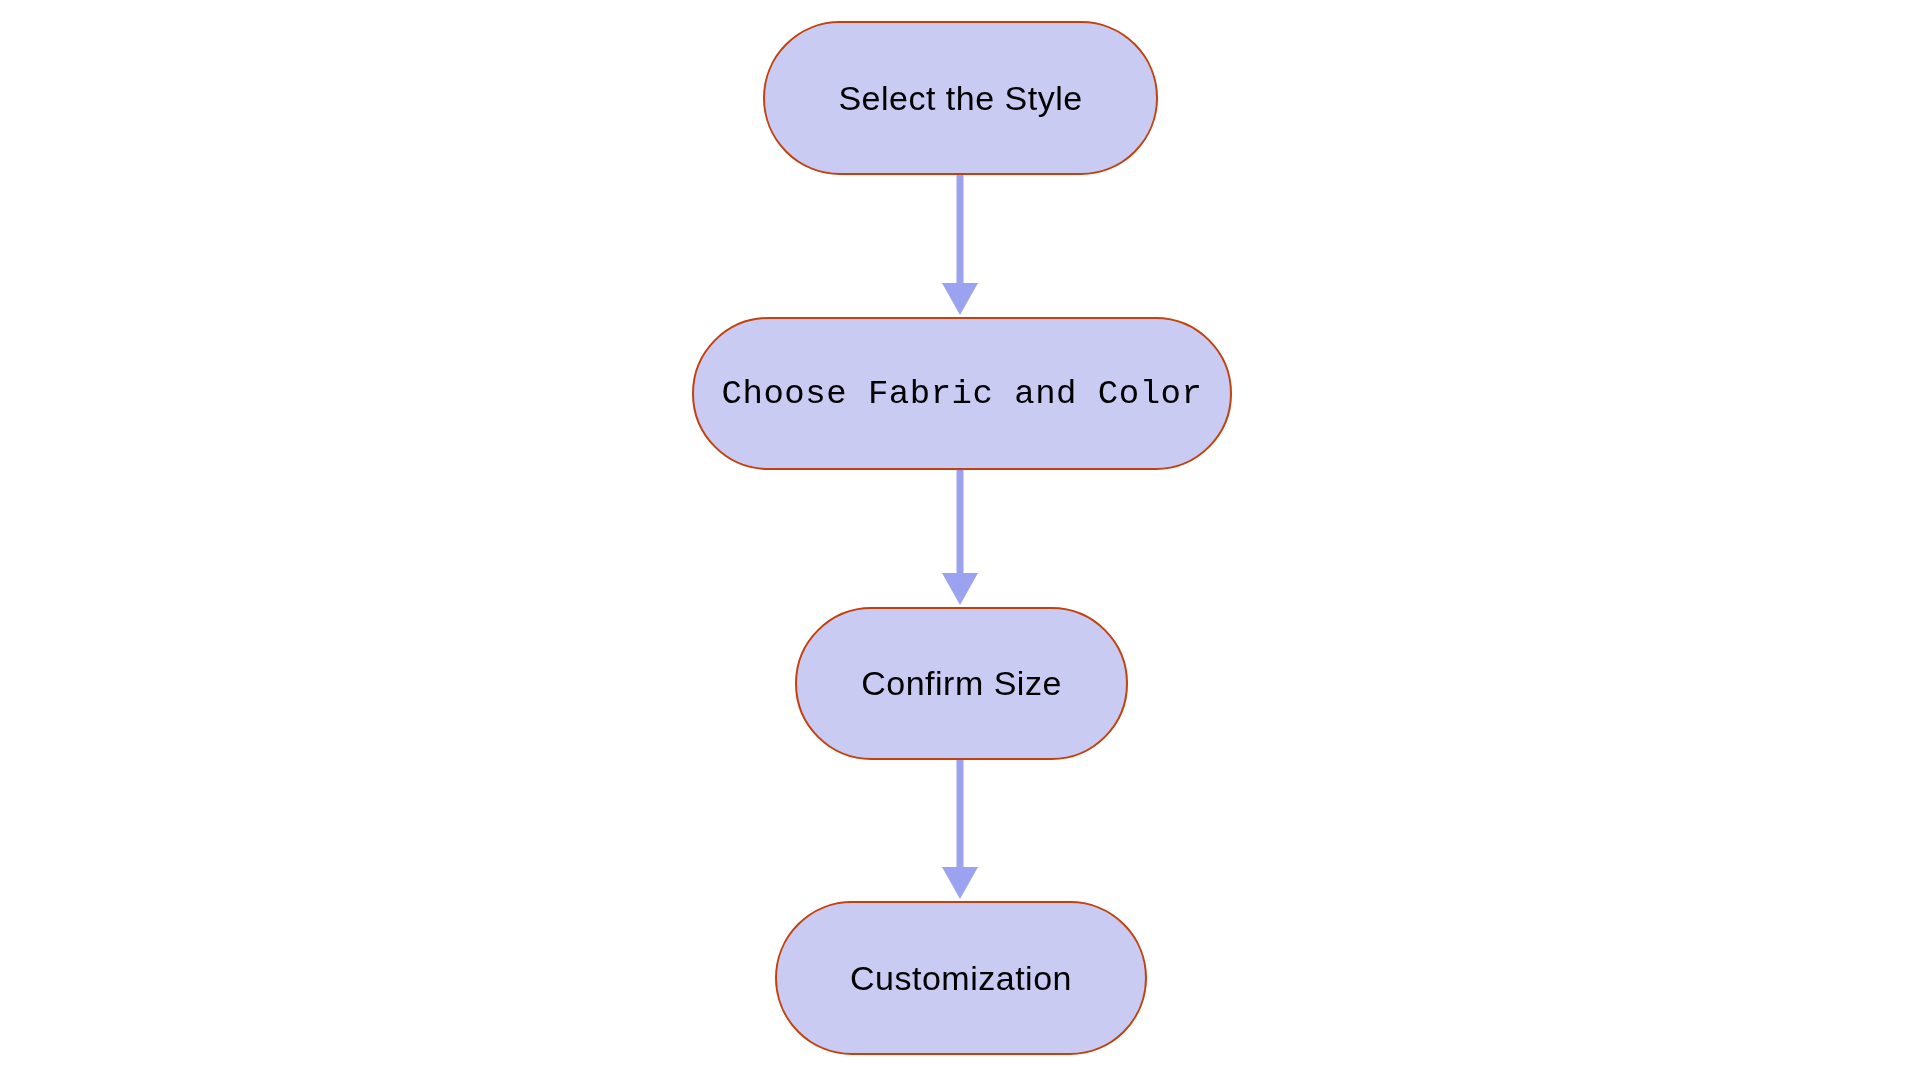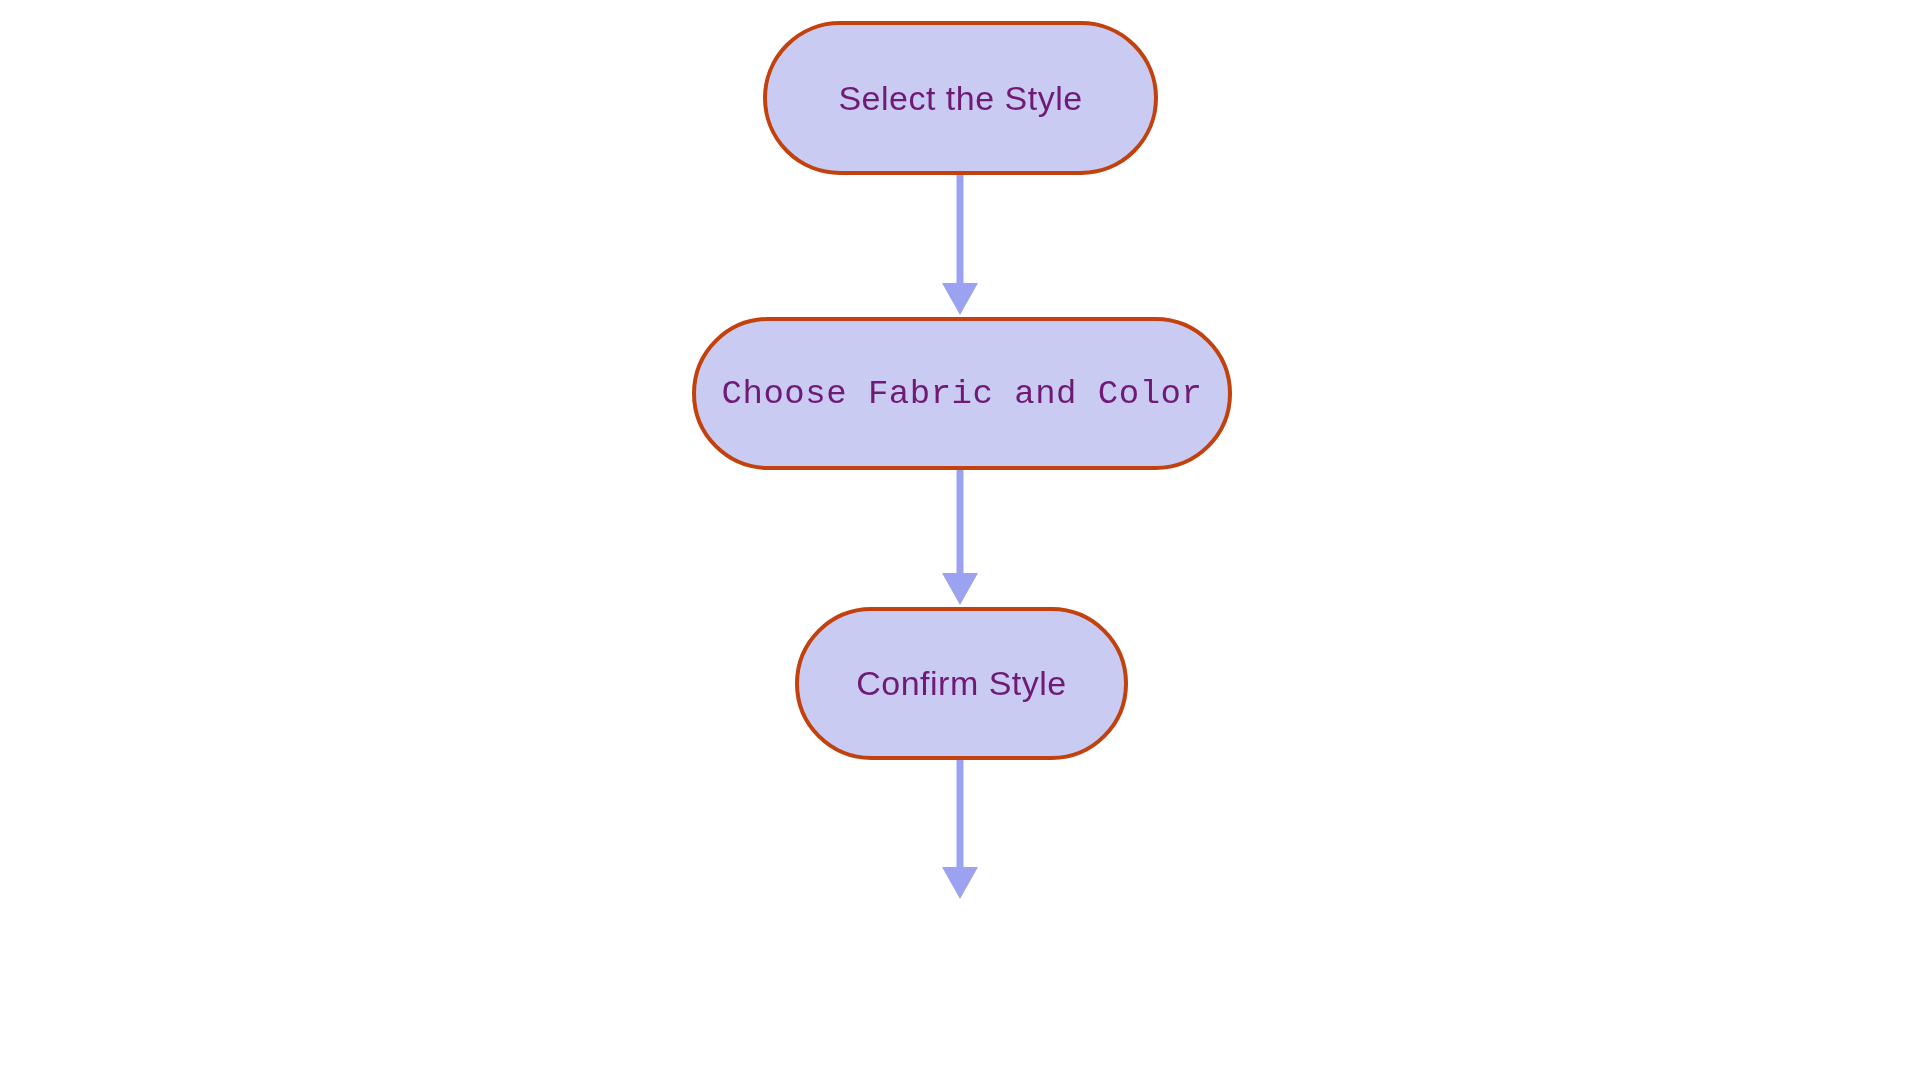--- a/index.html
+++ b/index.html
@@ -12,26 +12,26 @@
     width: 1920px;
     height: 1083px;
     background: #ffffff;
     font-family: "Liberation Sans", "DejaVu Sans", sans-serif;
     overflow: hidden;
   }
   .node {
     position: absolute;
     box-sizing: border-box;
     background: #c9cbf3;
-    border: 4px solid #c2410c;
+    border: 2px solid #c2410c;
     border-radius: 80px;
     display: flex;
     align-items: center;
     justify-content: center;
-    color: #701a75;
+    color: #000000;
     font-size: 34px;
     letter-spacing: 0.5px;
     white-space: nowrap;
   }
   #node-1 { left: 763px; top: 21px;  width: 395px; height: 154px; }
   #node-2 { left: 692px; top: 317px; width: 540px; height: 153px; font-family: Liberation Mono, monospace; }
   #node-3 { left: 795px; top: 607px; width: 333px; height: 153px; }
   #node-4 { left: 775px; top: 901px; width: 372px; height: 154px; }
   .arrow {
     position: absolute;
@@ -62,22 +62,25 @@
   <div class="node" id="node-2">
     <span>Choose Fabric and Color</span>
   </div>
 
   <svg class="arrow" id="arrow-2" viewBox="0 0 40 135" aria-hidden="true">
     <line class="stem" x1="20" y1="0" x2="20" y2="105"></line>
     <polygon class="head" points="2,103 38,103 20,135"></polygon>
   </svg>
 
   <div class="node" id="node-3">
-    <span>Confirm Style</span>
+    <span>Confirm Size</span>
   </div>
 
   <svg class="arrow" id="arrow-3" viewBox="0 0 40 139" aria-hidden="true">
     <line class="stem" x1="20" y1="0" x2="20" y2="109"></line>
     <polygon class="head" points="2,107 38,107 20,139"></polygon>
   </svg>
 
+  <div class="node" id="node-4">
+    <span>Customization</span>
+  </div>
 
 </div>
 
 </body></html>

